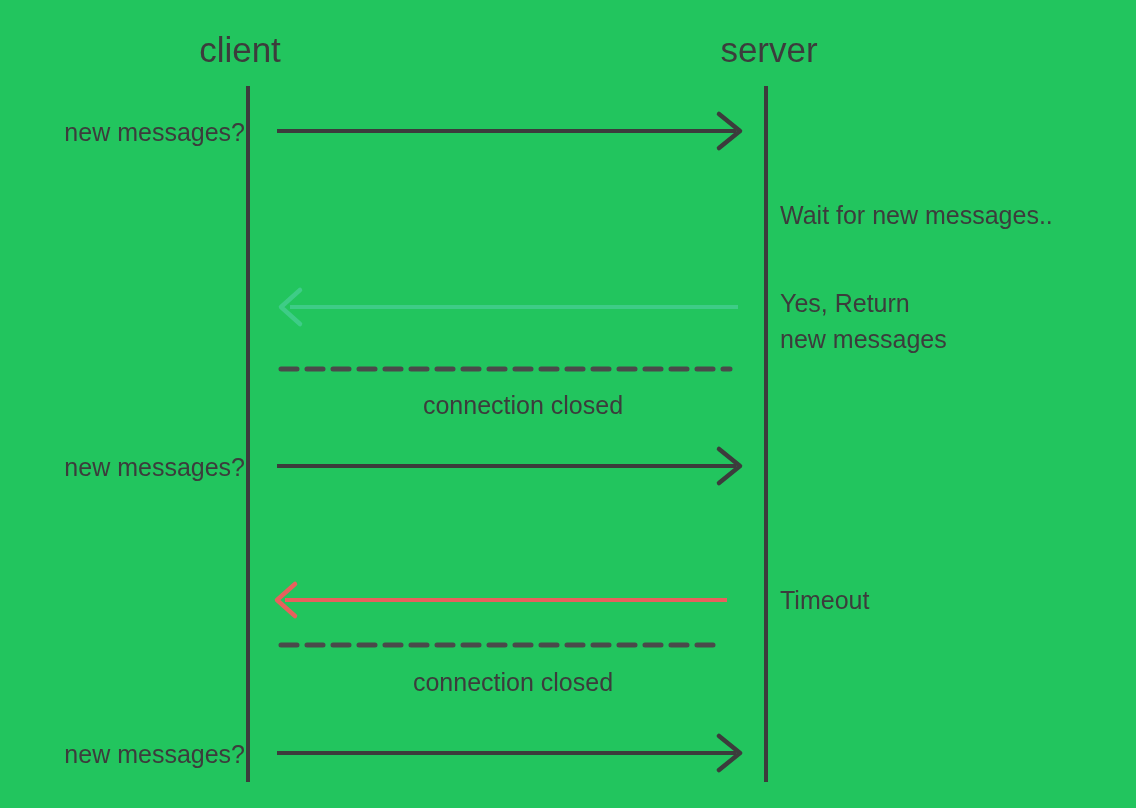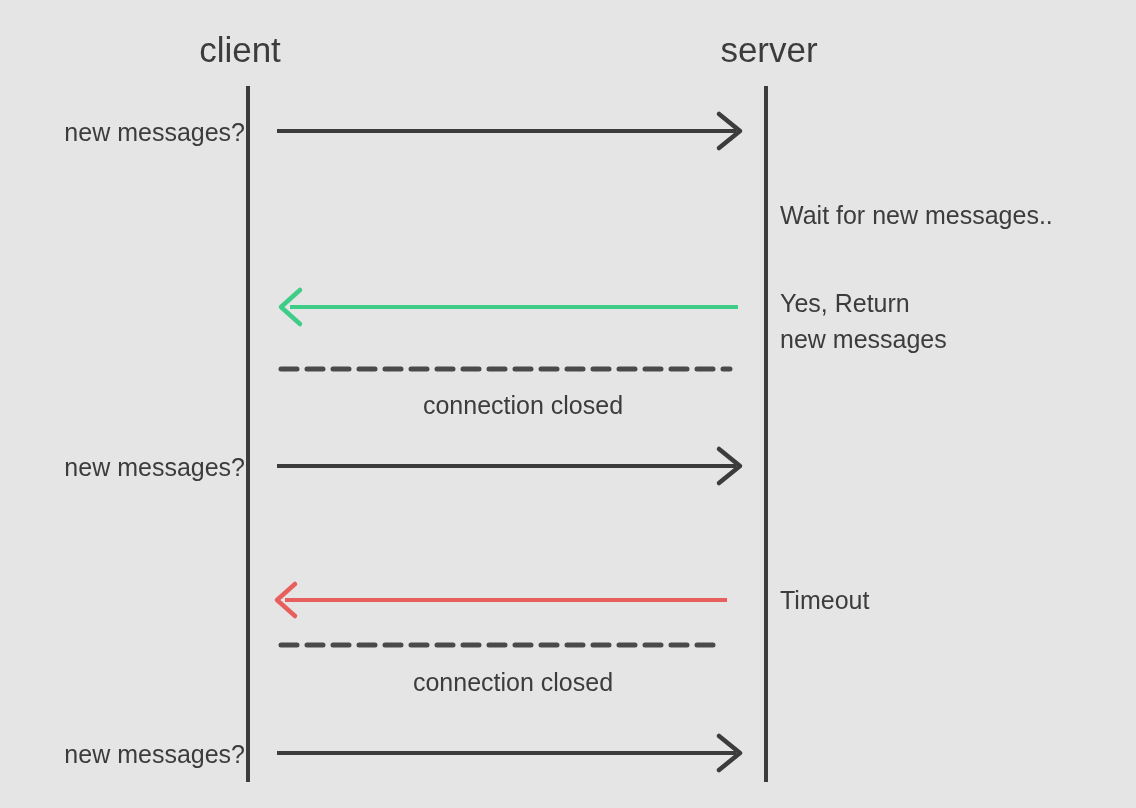--- a/index.html
+++ b/index.html
@@ -9,21 +9,21 @@
     background: #ffffff;
   }
   body {
     font-family: "Liberation Sans", sans-serif;
     -webkit-font-smoothing: antialiased;
   }
   #diagram-root {
     position: relative;
     width: 1136px;
     height: 808px;
-    background: #e5e5e5;
+    background: #22c55e;
     overflow: hidden;
   }
   #diagram-svg {
     position: absolute;
     top: 0;
     left: 0;
     width: 1136px;
     height: 808px;
     display: block;
   }

